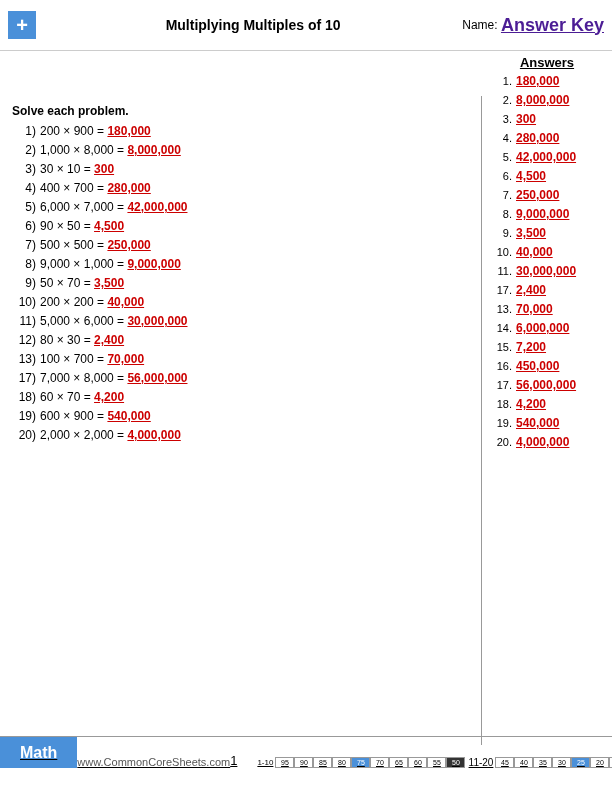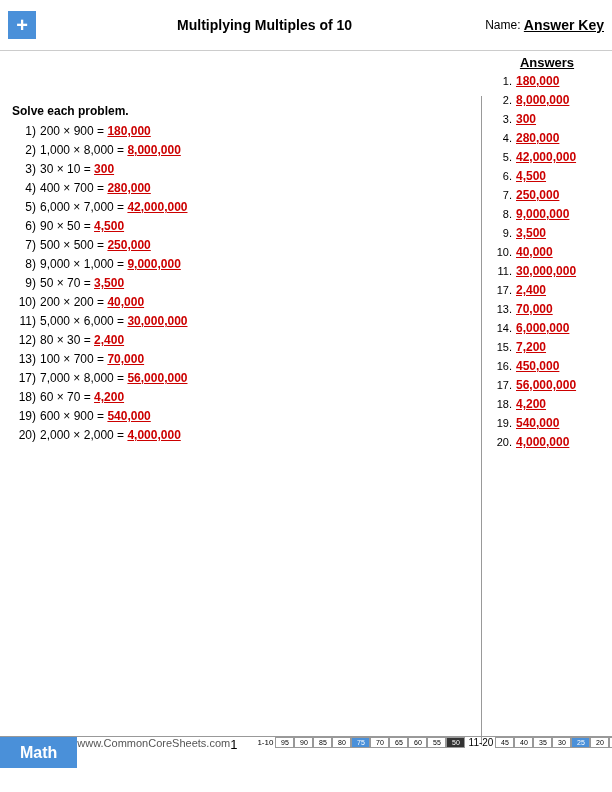--- a/index.html
+++ b/index.html
@@ -39,23 +39,23 @@
     .header-title {
       flex: 1;
       text-align: center;
       font-size: 14px;
       font-weight: bold;
     }
     .header-name {
       font-size: 12px;
     }
     .answer-key {
-      font-size: 14px;
-      font-weight: bold;
-      color: #000000;
+      font-size: 18px;
+      font-weight: bold;
+      color: #4c1d95;
       text-decoration: underline;
     }
 
     
     .main-content {
       display: flex;
       height: calc(792px - 42px - 32px - 24px);
     }
 
     
@@ -135,23 +135,24 @@
     .footer {
       position: absolute;
       bottom: 0;
       left: 0;
       right: 0;
       height: 56px;
     }
 
     .footer-top {
       display: flex;
-      align-items: flex-start;
+      align-items: flex-end;
       height: 32px;
       border-top: 1px solid #999;
+      text-decoration: underline;
     }
 
     .footer-math-box {
       background: #4a90d9;
       color: white;
       font-weight: bold;
       font-size: 16px;
       padding: 4px 20px;
       height: 100%;
       display: flex;

